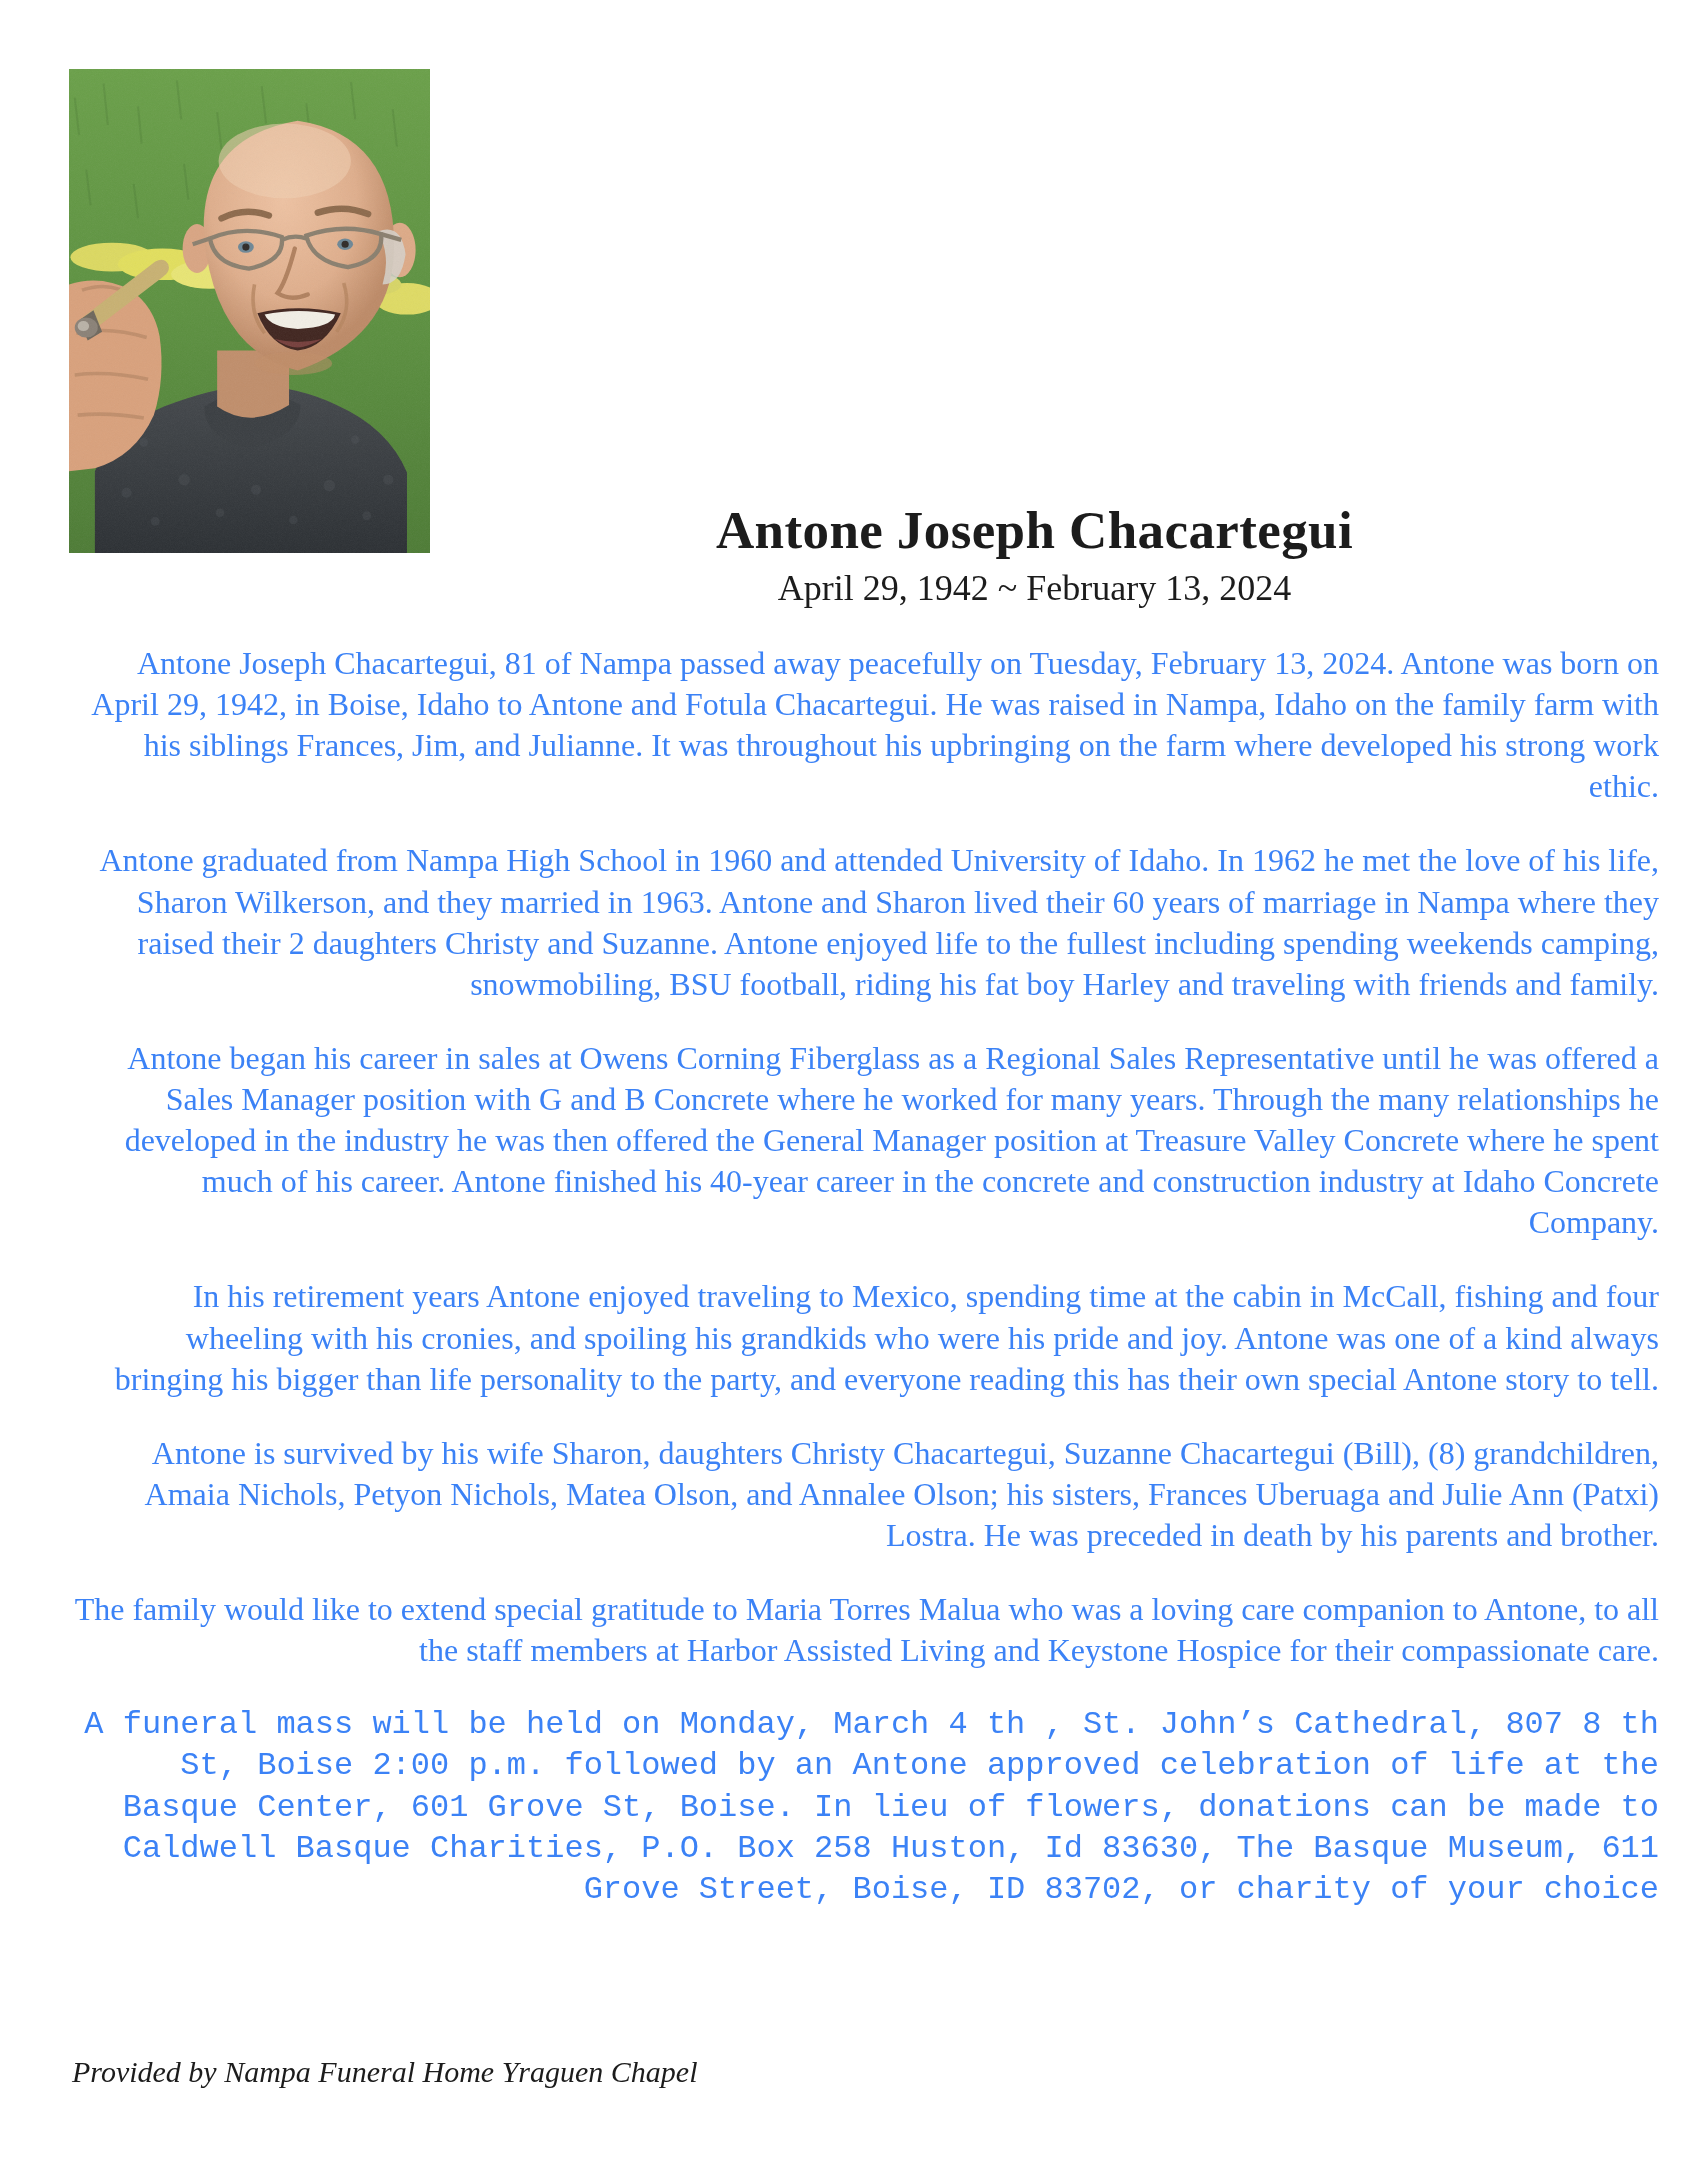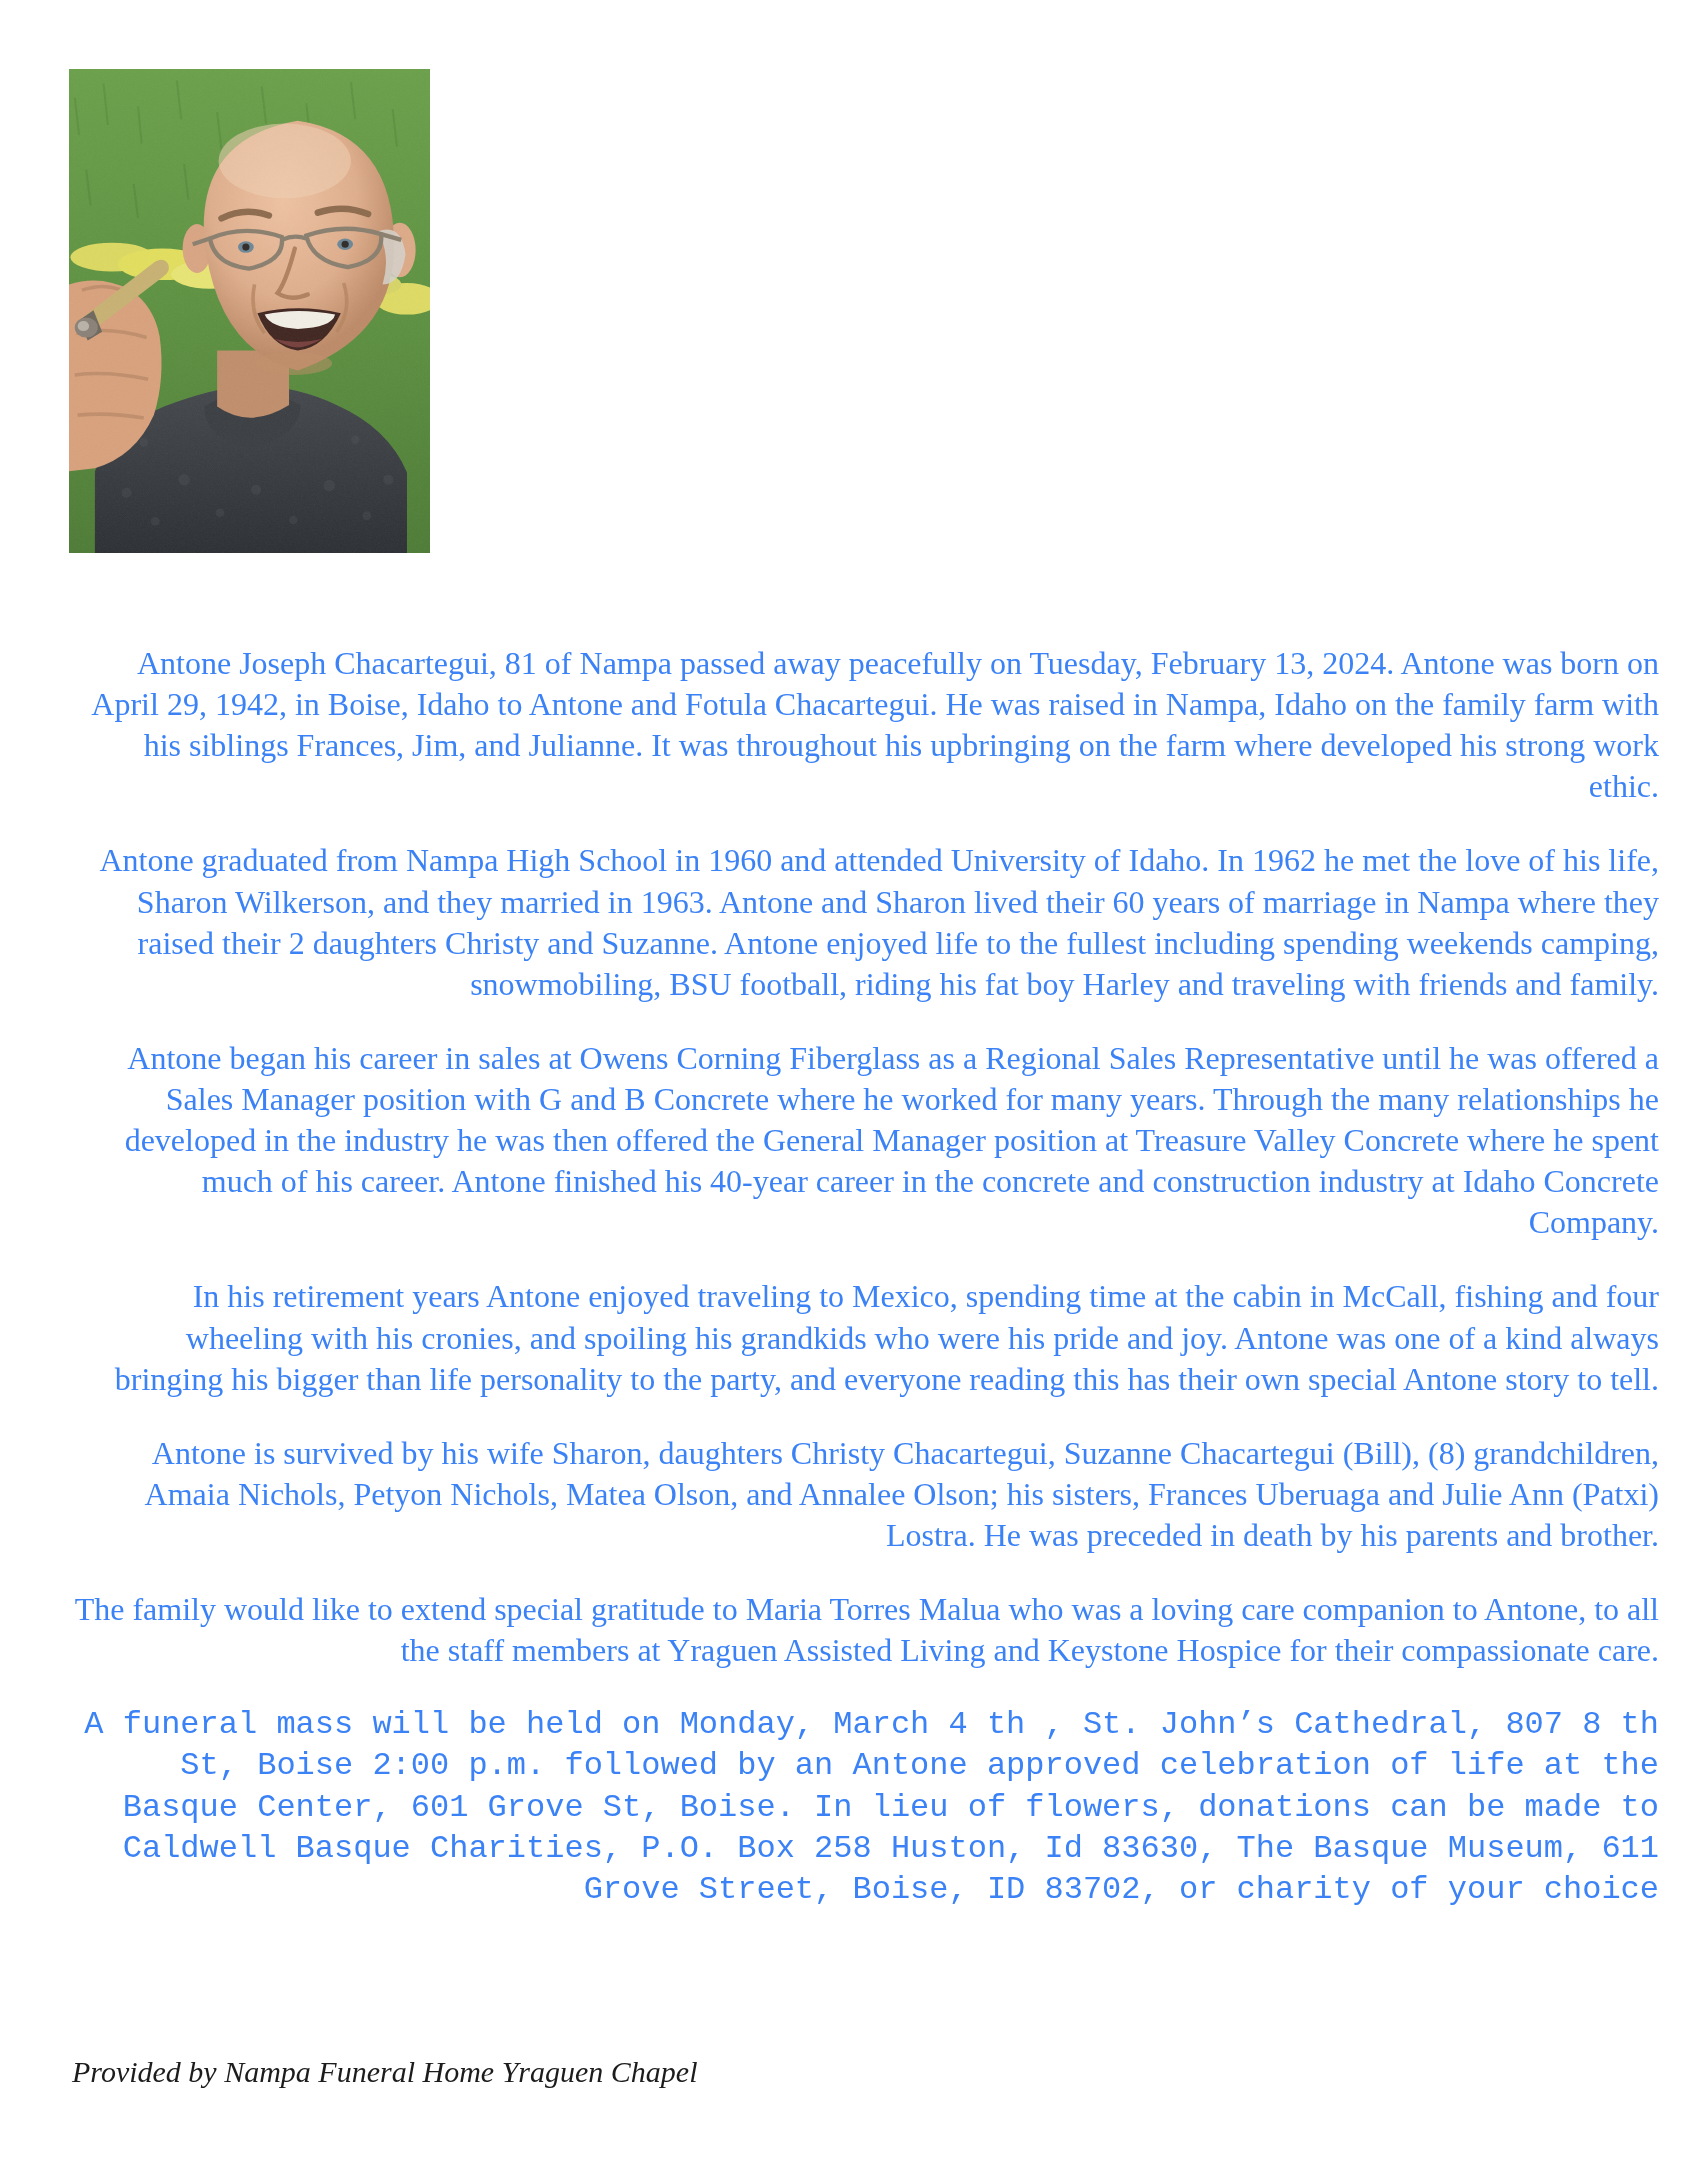--- a/index.html
+++ b/index.html
@@ -200,27 +200,31 @@
 
       <path d="M14 350 L120 268 Q132 262 138 272 Q142 282 130 290 L28 368 Z" fill="#c8b172"></path>
       <path d="M14 350 L34 336 L46 366 L26 378 Z" fill="#6e675c"></path>
       <ellipse cx="24" cy="360" rx="16" ry="14" fill="#8a8177"></ellipse>
       <ellipse cx="20" cy="358" rx="8" ry="7" fill="#b9b2a7"></ellipse>
 
       <rect x="0" y="0" width="502" height="674" filter="url(#grain)" fill="none" opacity="0.5"></rect>
     </svg>
   </div>
 
+  <div class="header">
+    <h1 class="deceased-name">Antone Joseph Chacartegui</h1>
+    <div class="life-dates">April 29, 1942 ~ February 13, 2024</div>
+  </div>
 
   <div class="body-copy">
     <p class="obit-paragraph">Antone Joseph Chacartegui, 81 of Nampa passed away peacefully on Tuesday, February 13, 2024. Antone was born on April 29, 1942, in Boise, Idaho to Antone and Fotula Chacartegui. He was raised in Nampa, Idaho on the family farm with his siblings Frances, Jim, and Julianne. It was throughout his upbringing on the farm where developed his strong work ethic.</p>
     <p class="obit-paragraph">Antone graduated from Nampa High School in 1960 and attended University of Idaho. In 1962 he met the love of his life, Sharon Wilkerson, and they married in 1963. Antone and Sharon lived their 60 years of marriage in Nampa where they raised their 2 daughters Christy and Suzanne. Antone enjoyed life to the fullest including spending weekends camping, snowmobiling, BSU football, riding his fat boy Harley and traveling with friends and family.</p>
     <p class="obit-paragraph">Antone began his career in sales at Owens Corning Fiberglass as a Regional Sales Representative until he was offered a Sales Manager position with G and B Concrete where he worked for many years. Through the many relationships he developed in the industry he was then offered the General Manager position at Treasure Valley Concrete where he spent much of his career. Antone finished his 40-year career in the concrete and construction industry at Idaho Concrete Company.</p>
     <p class="obit-paragraph">In his retirement years Antone enjoyed traveling to Mexico, spending time at the cabin in McCall, fishing and four wheeling with his cronies, and spoiling his grandkids who were his pride and joy. Antone was one of a kind always bringing his bigger than life personality to the party, and everyone reading this has their own special Antone story to tell.</p>
     <p class="obit-paragraph">Antone is survived by his wife Sharon, daughters Christy Chacartegui, Suzanne Chacartegui (Bill), (8) grandchildren, Amaia Nichols, Petyon Nichols, Matea Olson, and Annalee Olson; his sisters, Frances Uberuaga and Julie Ann (Patxi) Lostra. He was preceded in death by his parents and brother.</p>
-    <p class="obit-paragraph">The family would like to extend special gratitude to Maria Torres Malua who was a loving care companion to Antone, to all the staff members at Yraguen Assisted Living and Keystone Hospice for their compassionate care.</p>
+    <p class="obit-paragraph">The family would like to extend special gratitude to Maria Torres Malua who was a loving care companion to Antone, to all the staff members at Harbor Assisted Living and Keystone Hospice for their compassionate care.</p>
     <p class="obit-paragraph">A funeral mass will be held on Monday, March 4 th , St. John’s Cathedral, 807 8 th St, Boise 2:00 p.m. followed by an Antone approved celebration of life at the Basque Center, 601 Grove St, Boise. In lieu of flowers, donations can be made to Caldwell Basque Charities, P.O. Box 258 Huston, Id 83630, The Basque Museum, 611 Grove Street, Boise, ID 83702, or charity of your choice</p>
   </div>
 
   <div class="provided-by">Provided by Nampa Funeral Home Yraguen Chapel</div>
 
 </div>
 
 
 </body></html>

